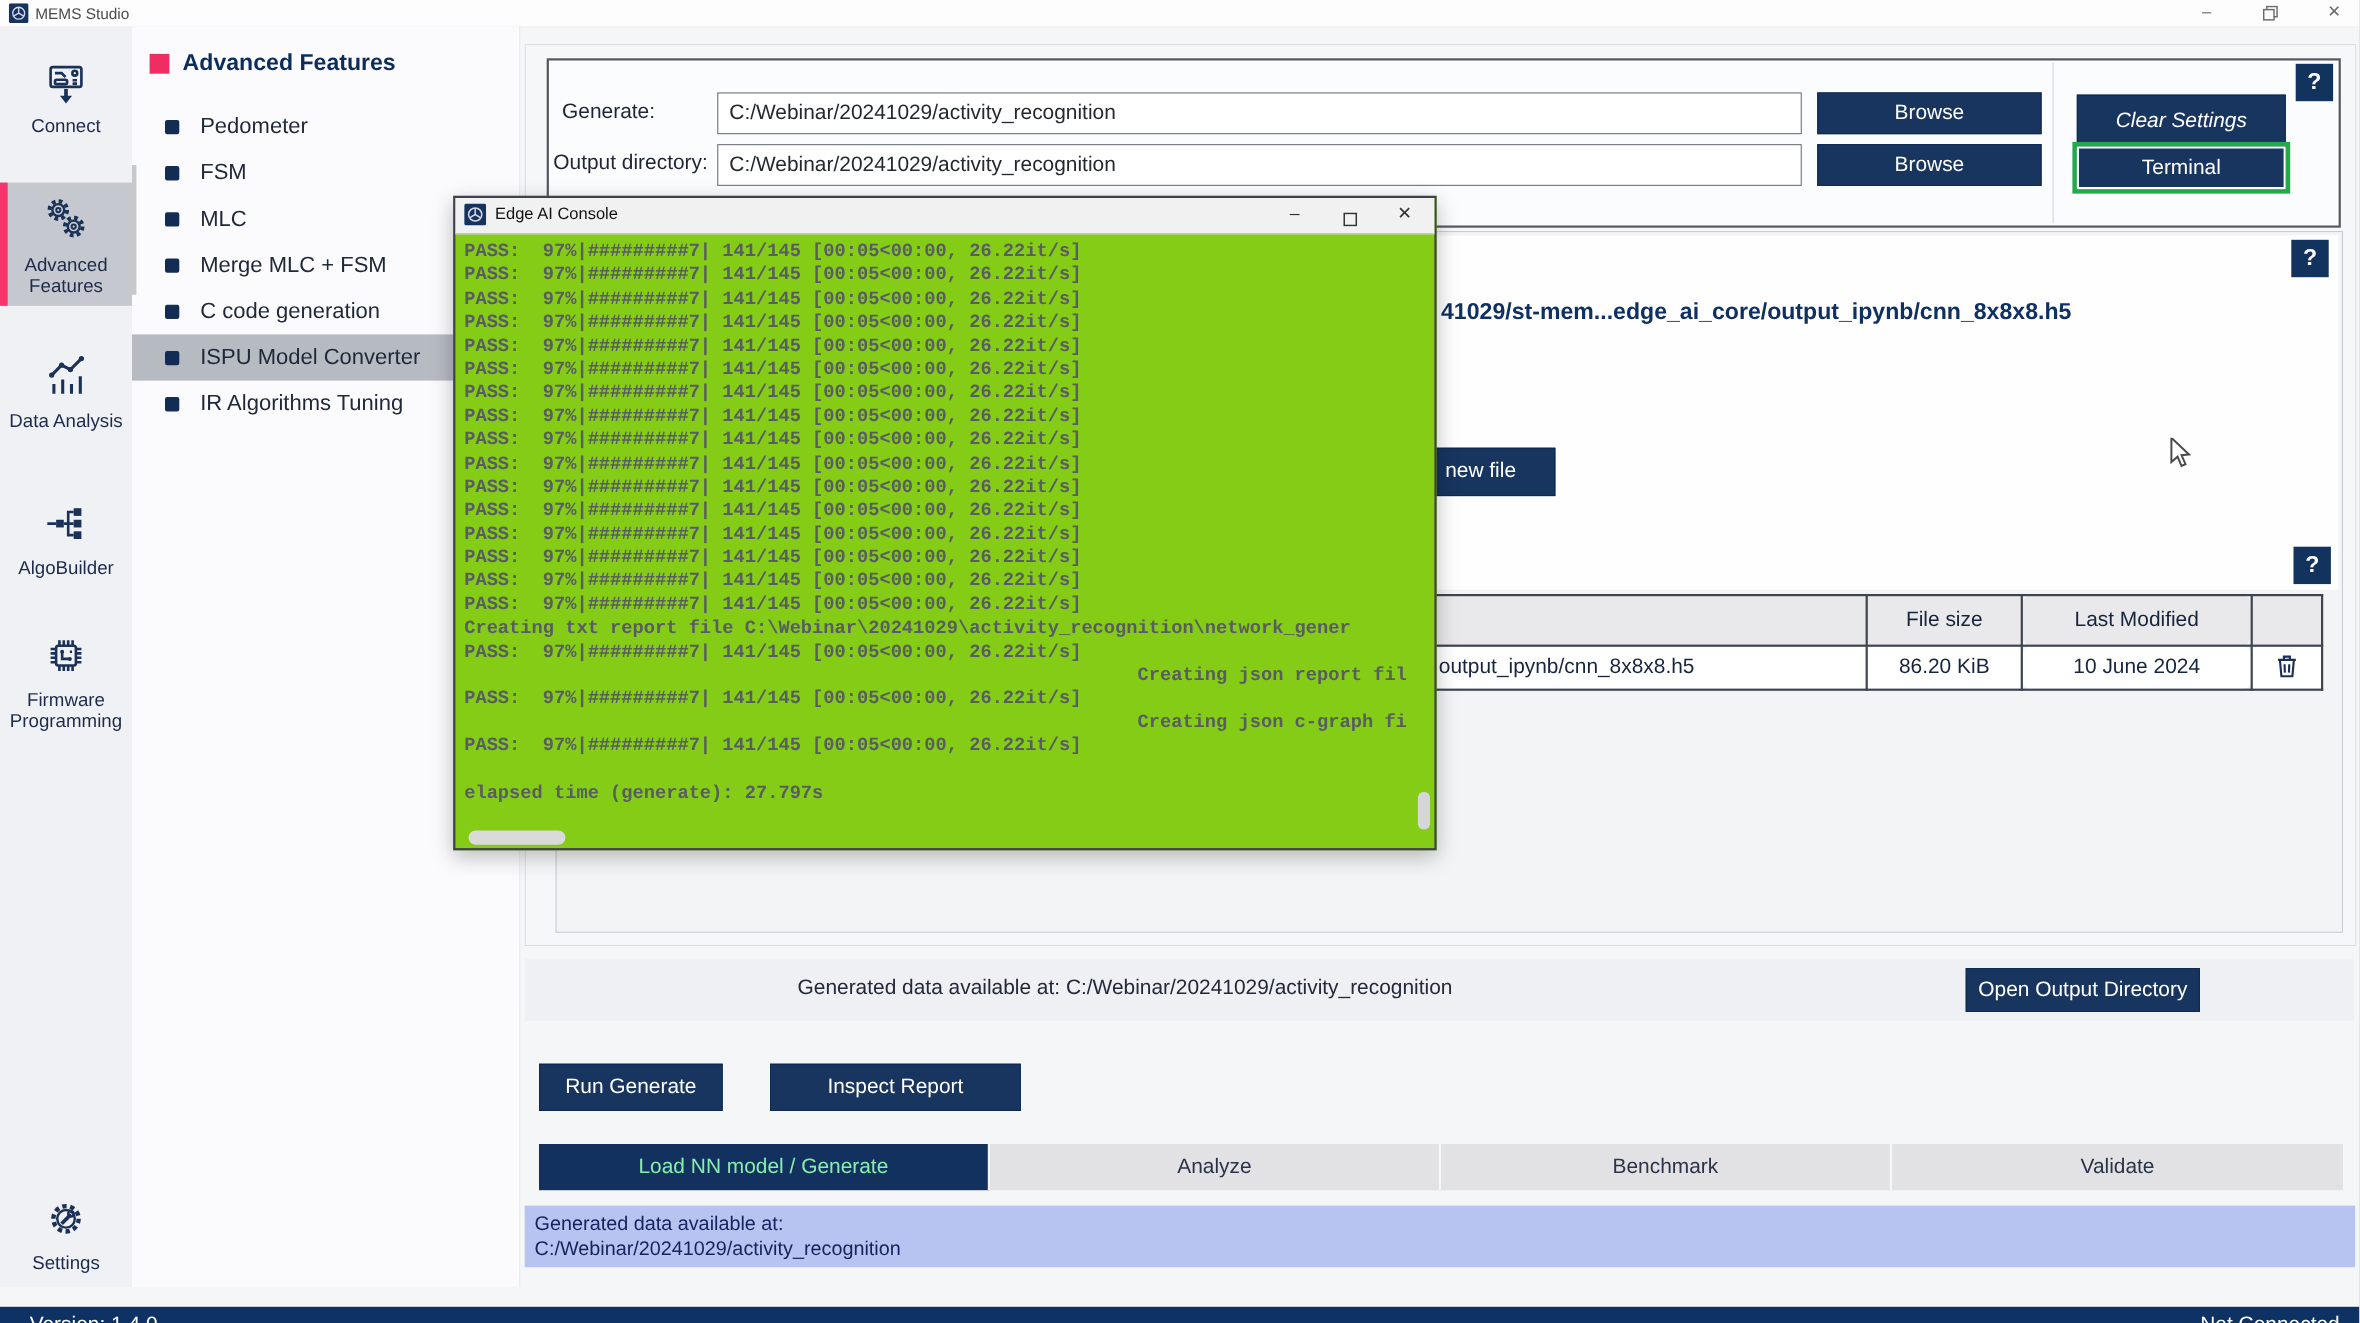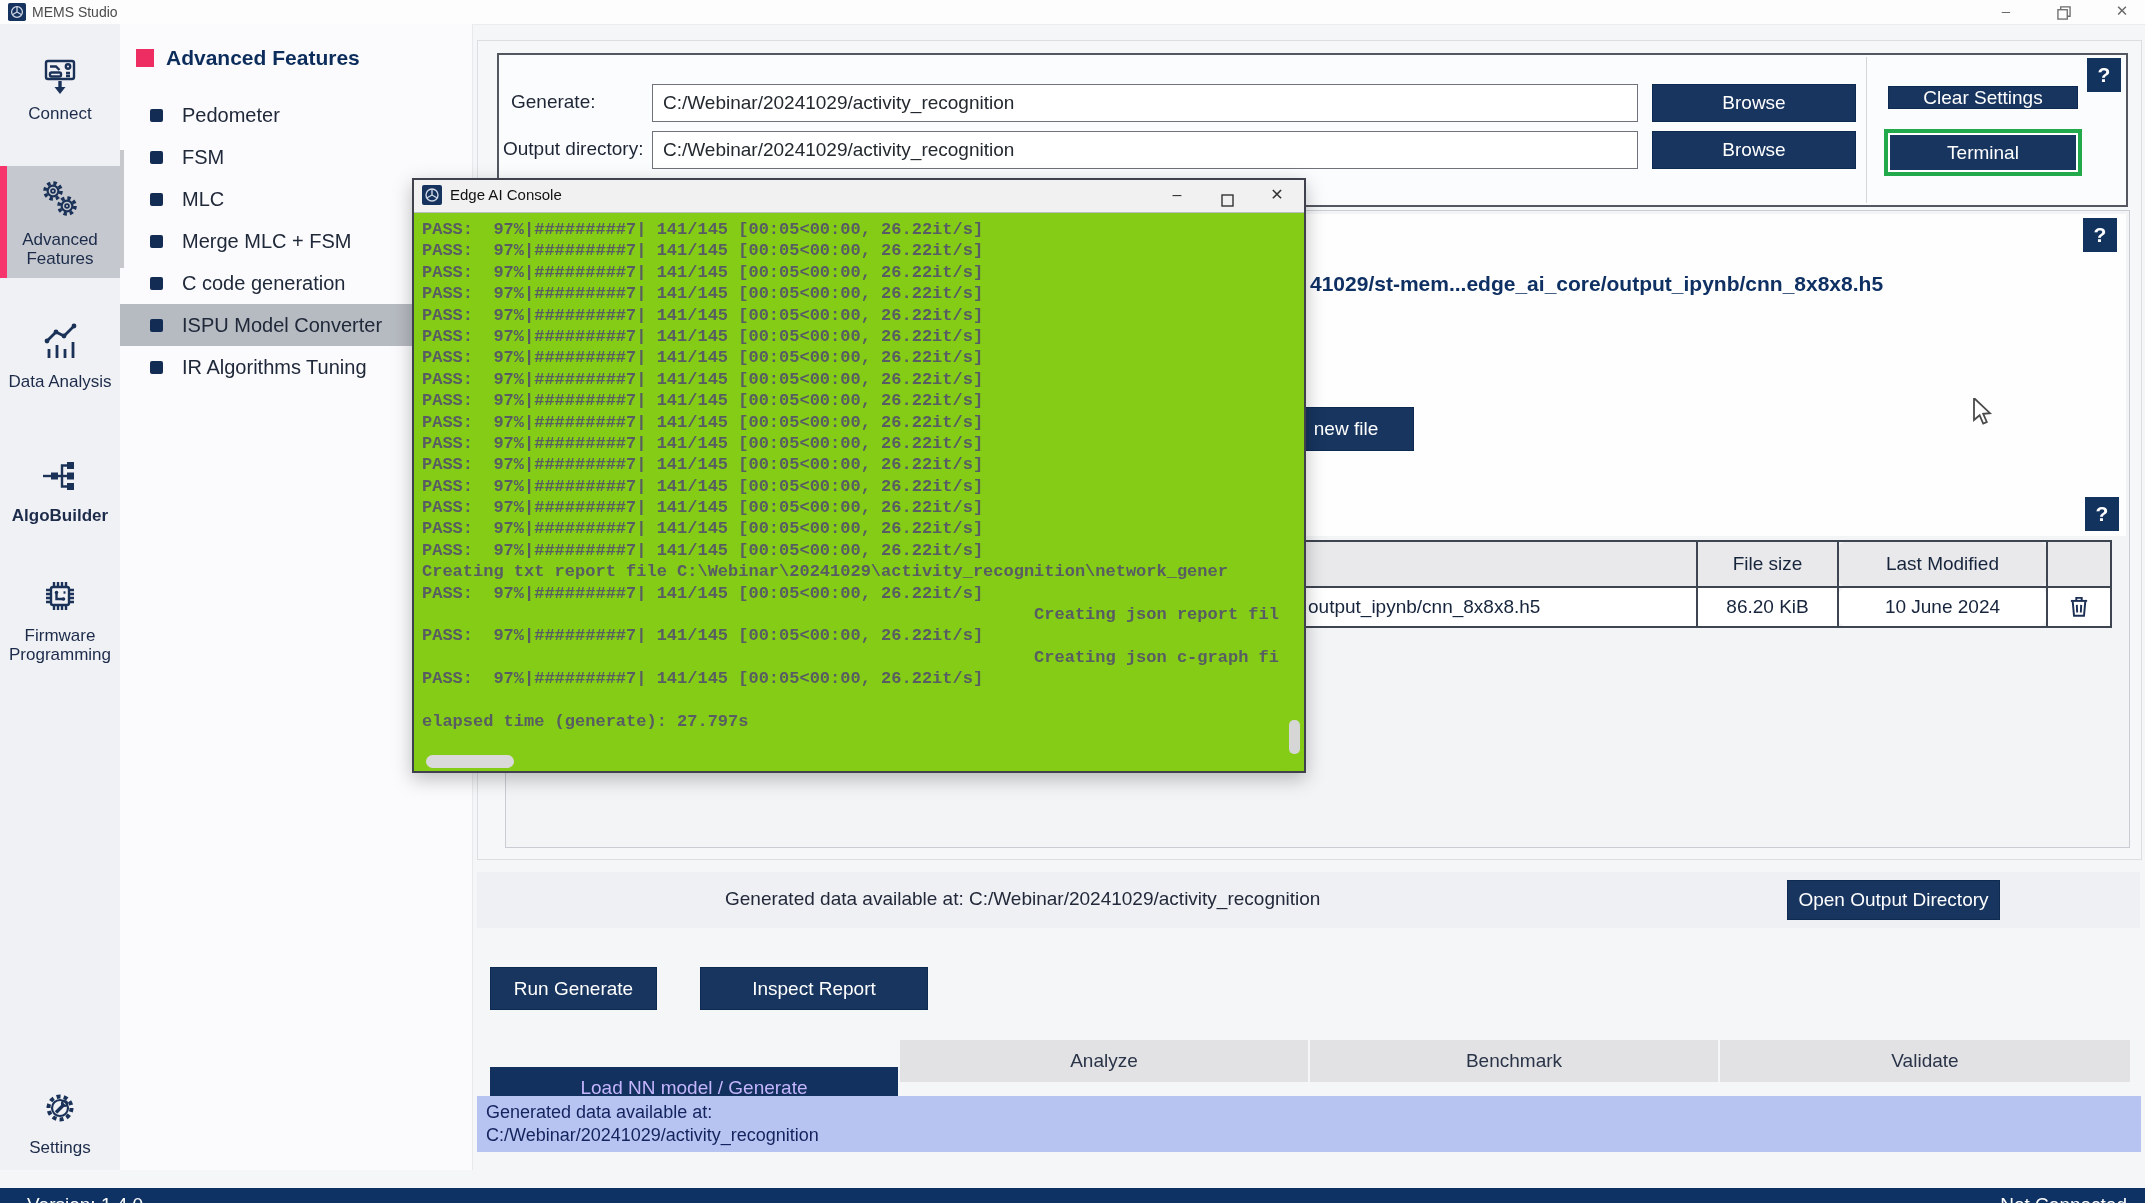--- a/index.html
+++ b/index.html
@@ -46,21 +46,21 @@
 
   #topbox{left:497px;top:53px;width:1631px;height:154px;background:#fbfcfe;border:2px solid #54575f;box-sizing:border-box;}
   .fld-label{position:absolute;font-size:19px;color:#1e2636;}
   .fld-input{position:absolute;height:38px;background:#fff;border:1.5px solid #6f727a;box-sizing:border-box;
              font-size:19px;color:#24292f;padding:0 10px;line-height:35px;white-space:nowrap;overflow:hidden;}
   .btn{background:#17355f;color:#fff;border:1px solid #0d2a50;display:flex;align-items:center;justify-content:center;
        font-size:19px;box-sizing:border-box;cursor:default;}
   #btn-browse1{left:1652px;top:84px;width:204px;height:38px;}
   #btn-browse2{left:1652px;top:131px;width:204px;height:38px;}
   #topbox-divider{left:1866px;top:57px;width:1px;height:146px;background:#d4d6da;}
-  #btn-clear{left:1888px;top:86px;width:190px;height:23px;}
+  #btn-clear{left:1888px;top:86px;width:190px;height:48px;font-style:italic;}
   #btn-terminal{left:1888px;top:133px;width:190px;height:39px;border:2px solid #fff;outline:4px solid #21a94c;}
   .help-btn{position:absolute;width:34px;height:34px;background:#13335f;color:#fff;font-size:21px;font-weight:bold;
             display:flex;align-items:center;justify-content:center;}
   #help-top{left:2087px;top:58px;}
   #help-file{left:2083px;top:218px;}
   #help-table{left:2085px;top:497px;}
 
   #filepanel{left:505px;top:210px;width:1625px;height:638px;background:#f3f4f6;border:1px solid #c9ccd3;box-sizing:border-box;}
   #whitezone{left:510px;top:214px;width:1616px;height:322px;background:#fefefe;}
   #model-path{left:1310px;top:272px;font-size:21px;font-weight:bold;color:#0f3063;white-space:nowrap;}
@@ -81,21 +81,21 @@
   #genstrip{left:477px;top:872px;width:1663px;height:56px;background:#eef0f3;}
   #genstrip .txt{position:absolute;left:248px;top:16px;font-size:19px;color:#23293a;}
   #btn-opendir{left:1787px;top:880px;width:213px;height:40px;position:absolute;}
   #btn-run{left:490px;top:967px;width:167px;height:43px;}
   #btn-inspect{left:700px;top:967px;width:228px;height:43px;}
 
   #tabs{left:490px;top:1040px;width:1640px;height:42px;display:flex;}
   .tab{width:410px;height:42px;background:#e2e2e4;color:#2a3448;display:flex;align-items:center;justify-content:center;
        font-size:19px;border-right:2px solid #f5f6f8;box-sizing:border-box;cursor:default;}
   .tab:last-child{border-right:none;}
-  .tab.active{background:#12315e;color:#c4b5fd;margin-top:27px;}
+  .tab.active{background:#12315e;color:#86efac;}
 
   #bluebar{left:477px;top:1096px;width:1664px;height:56px;background:#b7c3f0;color:#13235e;font-size:18px;line-height:23px;
            padding:5px 0 0 9px;box-sizing:border-box;}
 
   
   #console{left:412px;top:178px;width:894px;height:595px;background:#84cc16;border:2px solid #3f424d;
            box-sizing:border-box;z-index:40;box-shadow:0 6px 18px rgba(0,0,0,.25);}
   #console-title{position:relative;height:32px;background:#f1f1f1;border-bottom:1px solid #b9bcc2;}
   #console-title .app-ico{position:absolute;left:8px;top:5px;}
   #console-title .txt{position:absolute;left:36px;top:6px;font-size:15px;color:#111;}
@@ -173,21 +173,21 @@
           <polyline points="11,23 20,14 28,18 38,8"></polyline>
         </g>
         <circle cx="11" cy="23" r="2.4" fill="#1b3258"></circle>
           <circle cx="20" cy="14" r="2.4" fill="#1b3258"></circle>
         <circle cx="28" cy="18" r="2.4" fill="#1b3258"></circle>
           <circle cx="38" cy="8" r="2.4" fill="#1b3258"></circle>
       </svg>
       <span class="lbl">Data Analysis</span>
     </div>
 
-    <div class="side-item" style="top:418px;height:104px;font-weight:bold;">
+    <div class="side-item" style="top:418px;height:104px;">
       <svg width="48" height="48" viewBox="0 0 48 48">
         <g fill="none" stroke="#1b3258" stroke-width="2.4">
           <path d="M7 24 H15"></path>
             <path d="M22 24 H26"></path>
           <path d="M26 24 V13.5 H31"></path>
             <path d="M26 24 H31"></path>
             <path d="M26 24 V34.5 H31"></path>
         </g>
         <rect x="15" y="20.5" width="7" height="7" fill="#1b3258"></rect>
         <rect x="31" y="10" width="7" height="7" fill="#1b3258"></rect>

